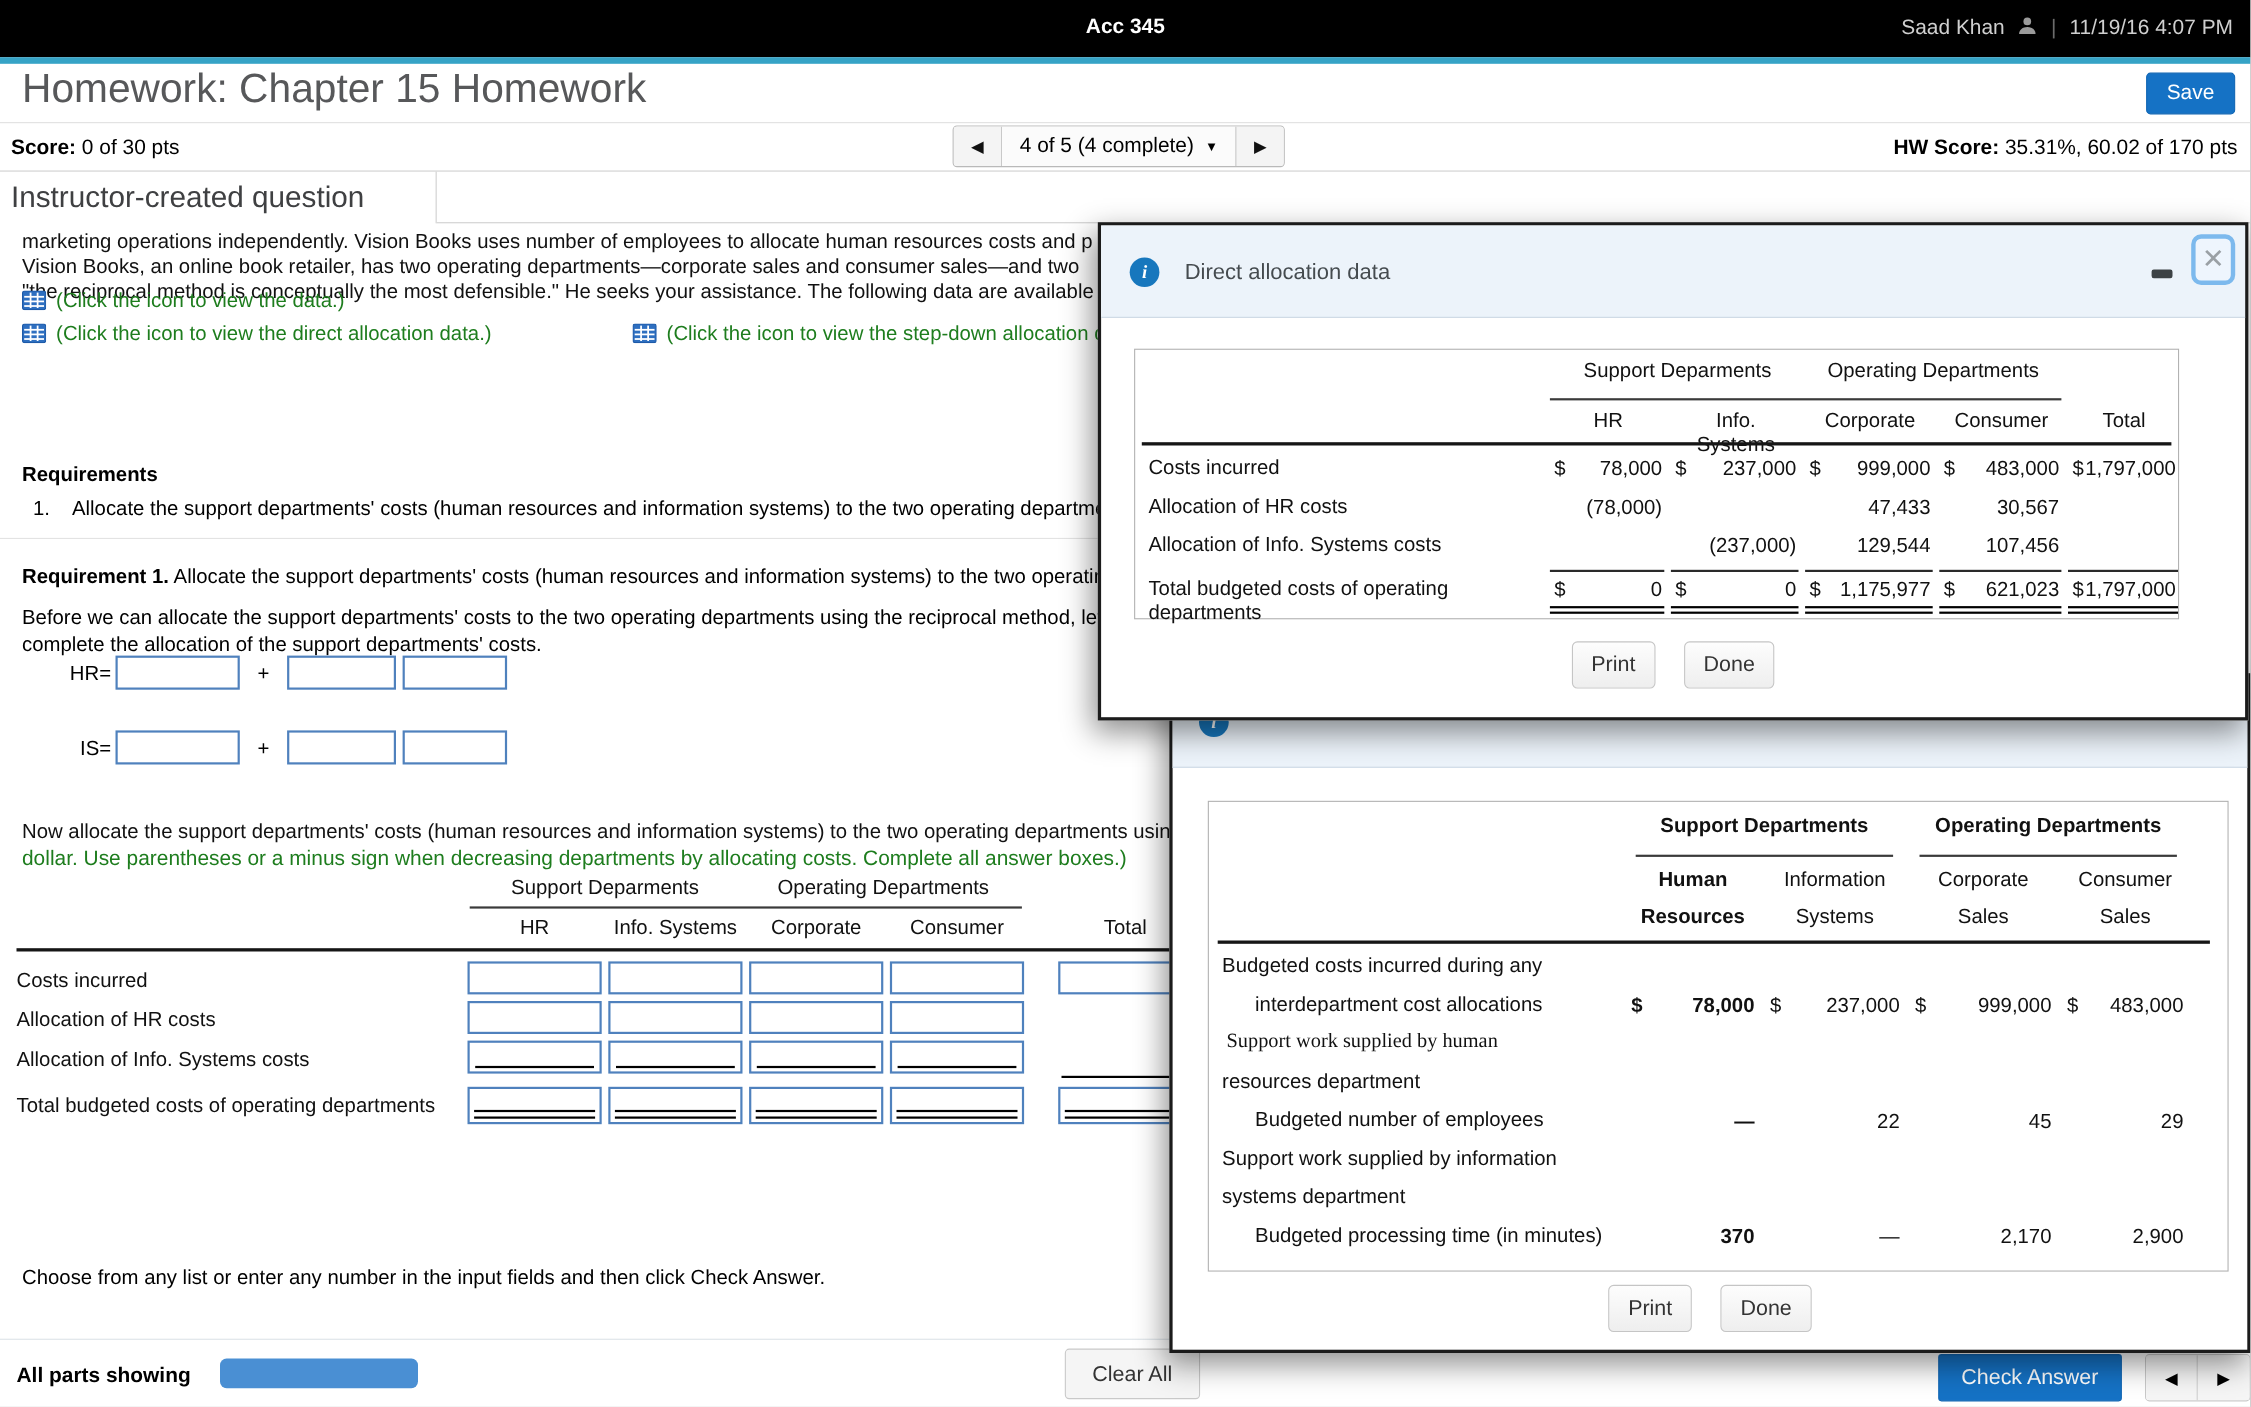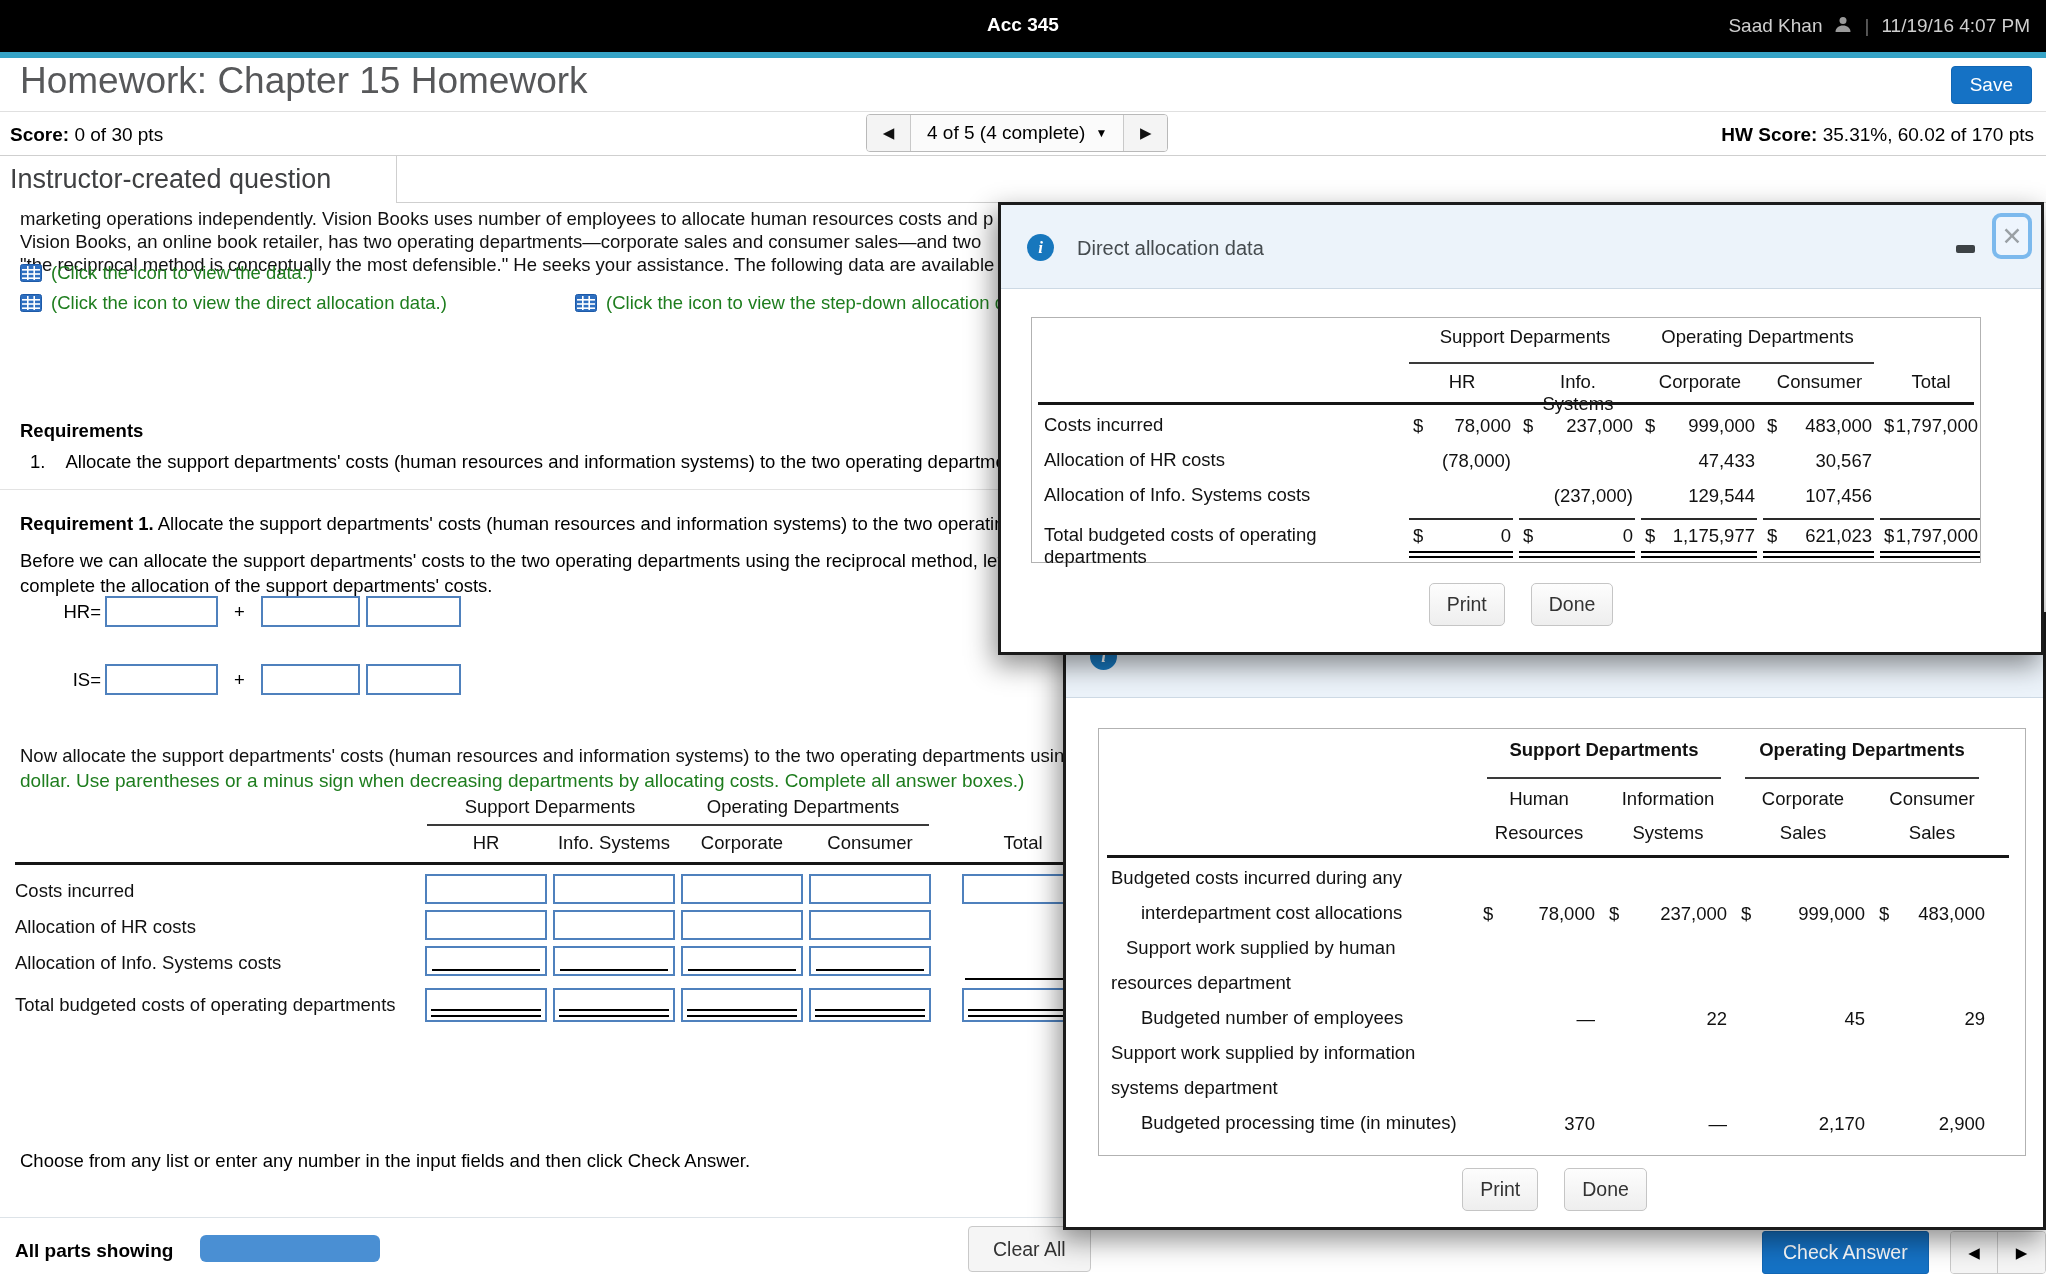--- a/index.html
+++ b/index.html
@@ -101,21 +101,21 @@
   .u2 { background-image:linear-gradient(#000,#000),linear-gradient(#000,#000); background-repeat:no-repeat,no-repeat; background-size:100% 2px,100% 2px; background-position:center bottom,center bottom 5px; }
   .mbtns { position:absolute; left:0; width:100%; display:flex; justify-content:center; gap:26px; }
   .mbtn { padding:9px 17px; font-size:19.5px; color:#333; background:linear-gradient(#fdfdfd,#eeeeee); border:1px solid #c5c5c5; border-radius:5px; font-family:inherit; cursor:pointer; }
 
   
   .m1 .mlbl { width:365px; flex:none; }
   .m1 .c0 { width:104px; } .m1 .c1 { width:116px; } .m1 .c2 { width:116px; } .m1 .c3 { width:111px; } .m1 .c4 { width:100px; }
   .m1 .gap { width:6px; flex:none; }
   
   .m2 .mlbl { width:368px; flex:none; }
-  .m2 .c0 { width:118px; } .m2 .c1 { width:124px; } .m2 .c2 { width:130px; } .m2 .c3 { width:112px; }
+  .m2 .c0 { width:118px;font-weight:bold; } .m2 .c1 { width:124px; } .m2 .c2 { width:130px; } .m2 .c3 { width:112px; }
   .m2 .gap { width:8px; flex:none; }
   .ctr { text-align:center; justify-content:center; }
   .ind { padding-left:30px; }
   .bold { font-weight:bold; }
 </style>
 </head>
 <body>
 
 <div id="screen">
 
@@ -344,21 +344,21 @@
         <div class="cell c2">
             <span>$</span>
             <span class="v">999,000</span>
           </div>
           <div class="gap"></div>
         <div class="cell c3">
             <span>$</span>
             <span class="v">483,000</span>
           </div>
       </div>
-      <div class="tl" style="left:27px; top:208px;">
+      <div class="tl" style="left:16px; top:208px;font-family:Liberation Serif, serif;">
           <div class="mlbl">Support work supplied by human</div>
         </div>
       <div class="tl" style="left:12px; top:243px;">
           <div class="mlbl">resources department</div>
         </div>
       <div class="tl" style="left:12px; top:278px;">
         <div class="mlbl ind">Budgeted number of employees</div>
         <div class="cell c0">
             <span></span>
             <span class="v">—</span>

